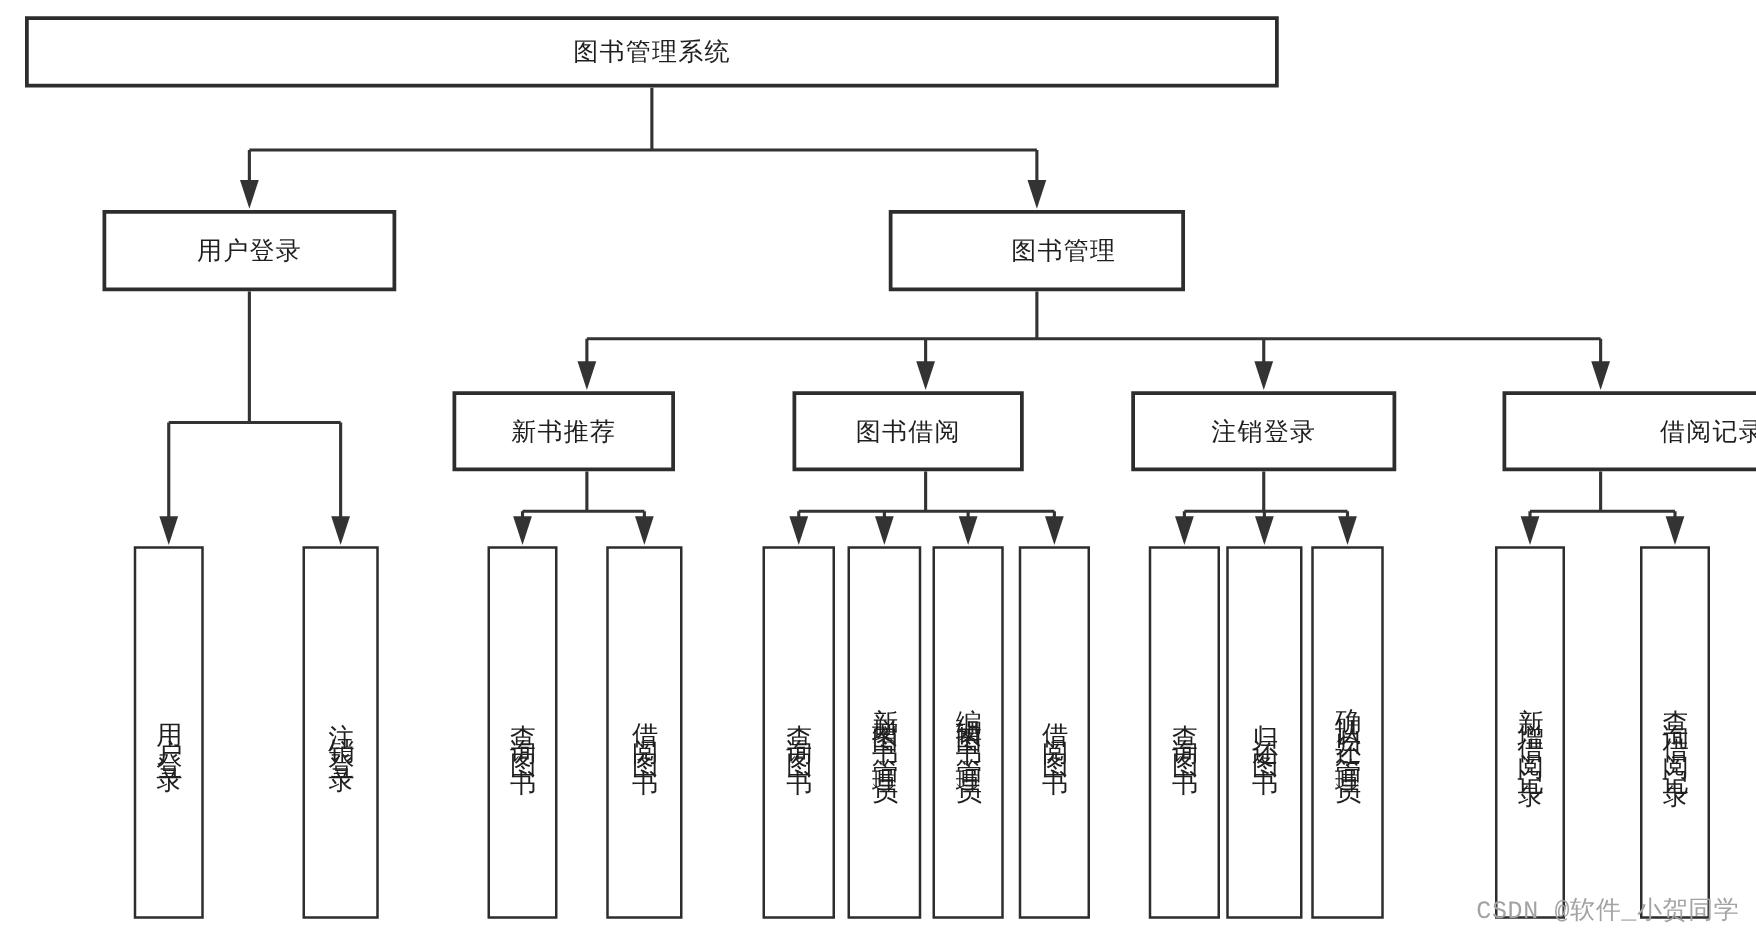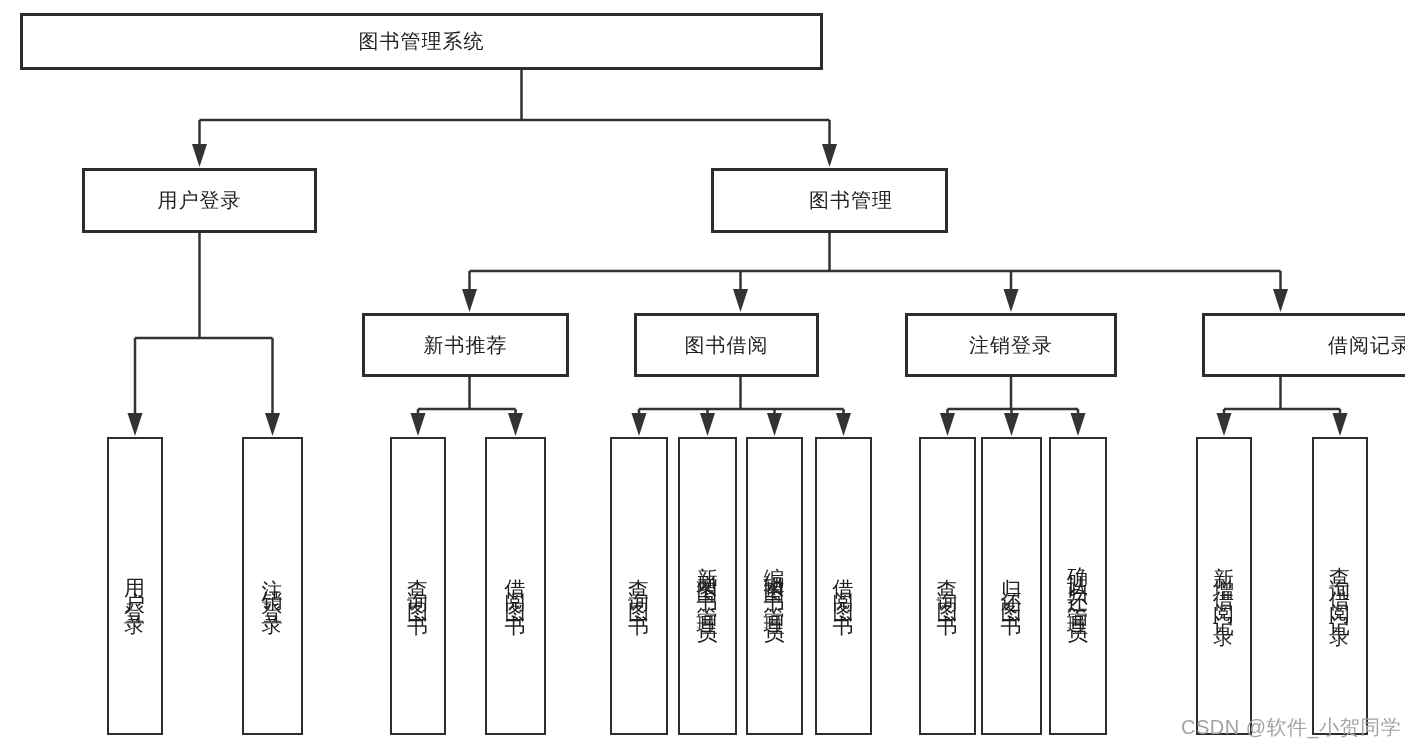--- a/index.html
+++ b/index.html
@@ -22,21 +22,21 @@
     box-sizing: border-box;
     border: 3px solid #2d2d2d;
     background: #ffffff;
     display: flex;
     align-items: center;
     justify-content: center;
     font-size: 20px;
     letter-spacing: 1px;
     white-space: nowrap;
   }
-  .root { left: 20px; top: 13px; width: 803px; height: 57px; }
+  .root { left: 20px; top: 13px; width: 1003px; height: 57px; }
   .lvl2 { top: 168px; height: 65px; }
   .lvl3 { top: 313px; height: 64px; }
   .leaf {
     top: 437px;
     height: 298px;
     border-width: 2.5px;
   }
   .leaf span {
     writing-mode: vertical-rl;
     text-orientation: mixed;
@@ -47,20 +47,21 @@
   .leaf.tight span { letter-spacing: 8px; }
   .watermark {
     position: absolute;
     left: 1181px;
     top: 714px;
     font-size: 20px;
     color: #a3a3a3;
     letter-spacing: 0.5px;
     z-index: 5;
     white-space: nowrap;
+    font-family: Liberation Mono, monospace;
   }
 </style>
 </head>
 <body>
 
 <div class="stage">
 
   <svg class="connectors" viewBox="0 0 1405 747" aria-hidden="true">
     <path fill="none" stroke="#333333" stroke-width="2.5" d="
       M521.5 70 V120
@@ -123,21 +124,21 @@
     <span>图书管理系统</span>
   </div>
 
   <div class="box lvl2" style="left:82px;width:235px;">
     <span>用户登录</span>
   </div>
   <div class="box lvl2" style="left:711px;width:237px;padding-left:43px;">
     <span>图书管理</span>
   </div>
 
-  <div class="box lvl3" style="left:362px;width:207px;">
+  <div class="box lvl3" style="left:362px;width:178px;">
     <span>新书推荐</span>
   </div>
   <div class="box lvl3" style="left:634px;width:185px;">
     <span>图书借阅</span>
   </div>
   <div class="box lvl3" style="left:905px;width:212px;">
     <span>注销登录</span>
   </div>
   <div class="box lvl3" style="left:1202px;width:213px;justify-content:flex-end;">
     <span>借阅记录</span>

